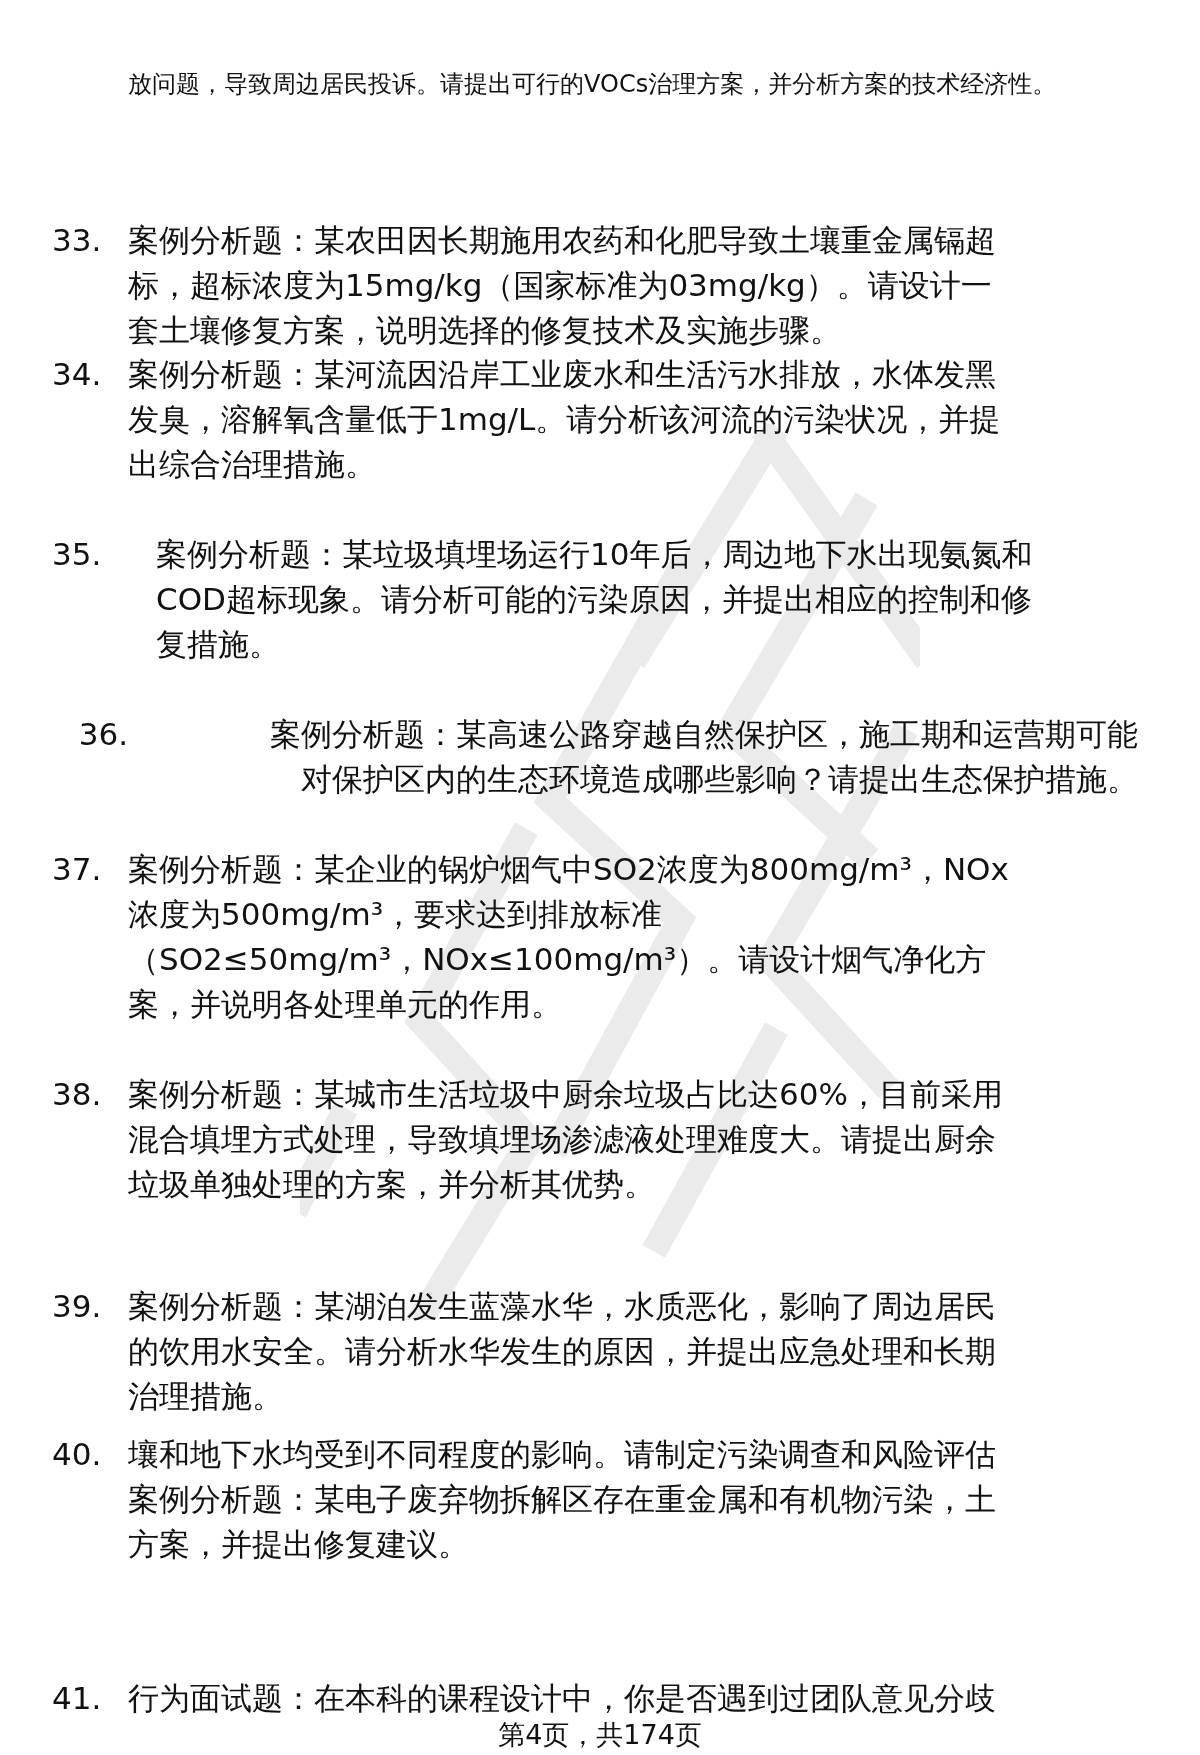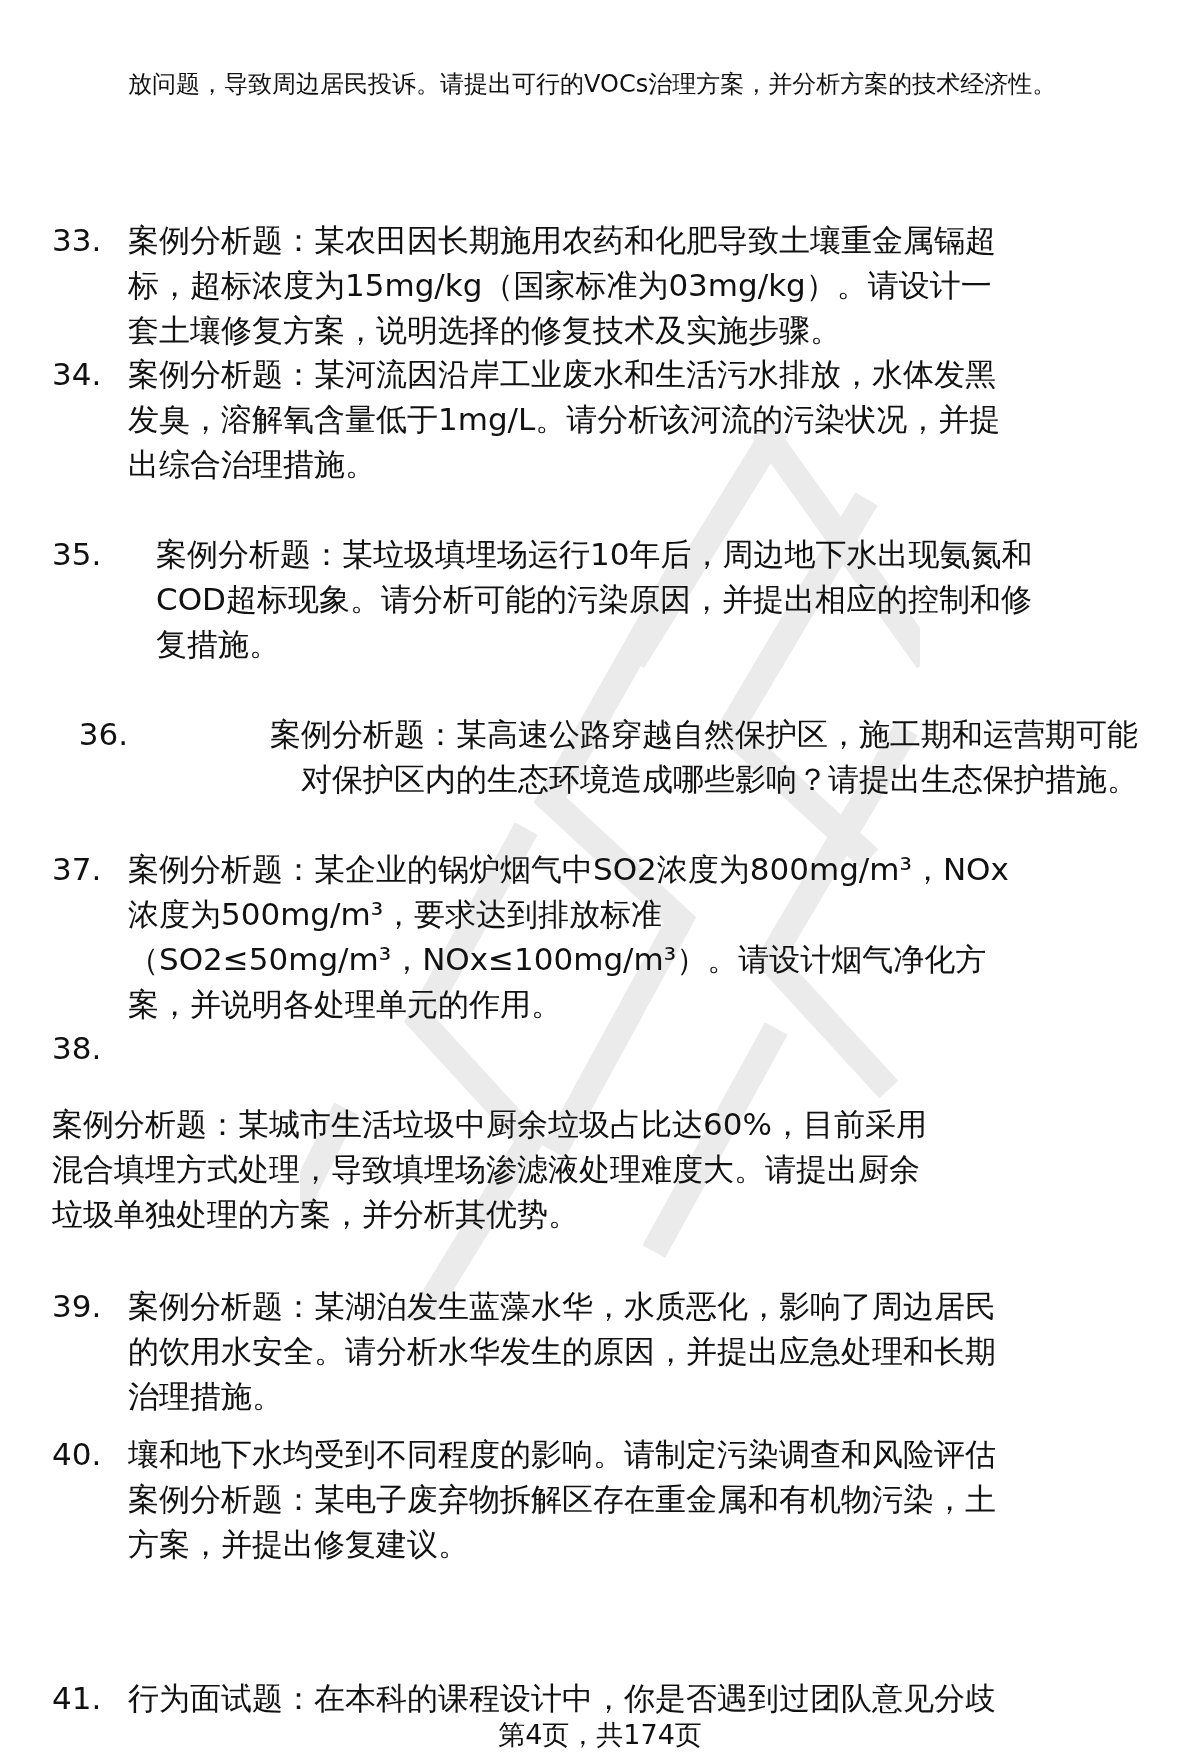--- a/index.html
+++ b/index.html
@@ -119,21 +119,21 @@
   <div class="item" style="top:847px;">
     <div class="num">37.</div>
     <div class="text">
       <div>案例分析题：某企业的锅炉烟气中SO2浓度为800mg/m³，NOx</div>
       <div>浓度为500mg/m³，要求达到排放标准</div>
       <div>（SO2≤50mg/m³，NOx≤100mg/m³）。请设计烟气净化方</div>
       <div>案，并说明各处理单元的作用。</div>
     </div>
   </div>
 
-  <div class="item" style="top:1026px;flex-direction:column;">
+  <div class="item" style="top:1072px;">
     <div class="num">38.</div>
     <div class="text">
       <div>案例分析题：某城市生活垃圾中厨余垃圾占比达60%，目前采用</div>
       <div>混合填埋方式处理，导致填埋场渗滤液处理难度大。请提出厨余</div>
       <div>垃圾单独处理的方案，并分析其优势。</div>
     </div>
   </div>
 
   <div class="item" style="top:1284px;">
     <div class="num">39.</div>

